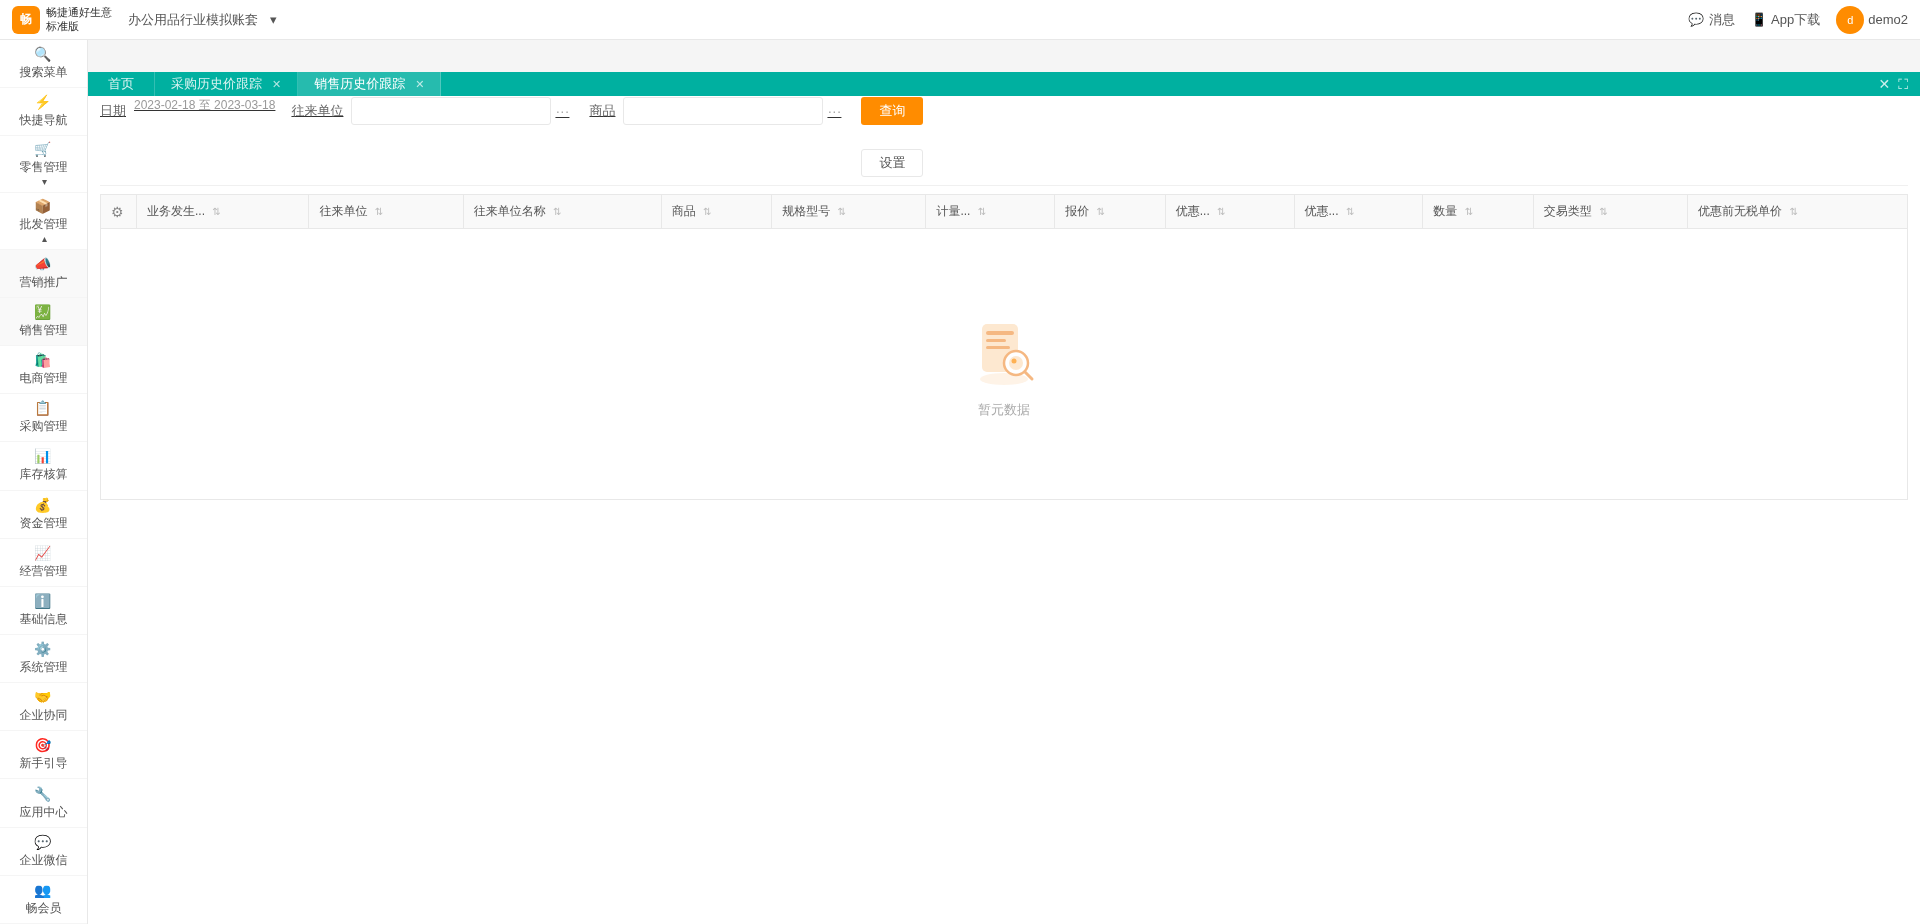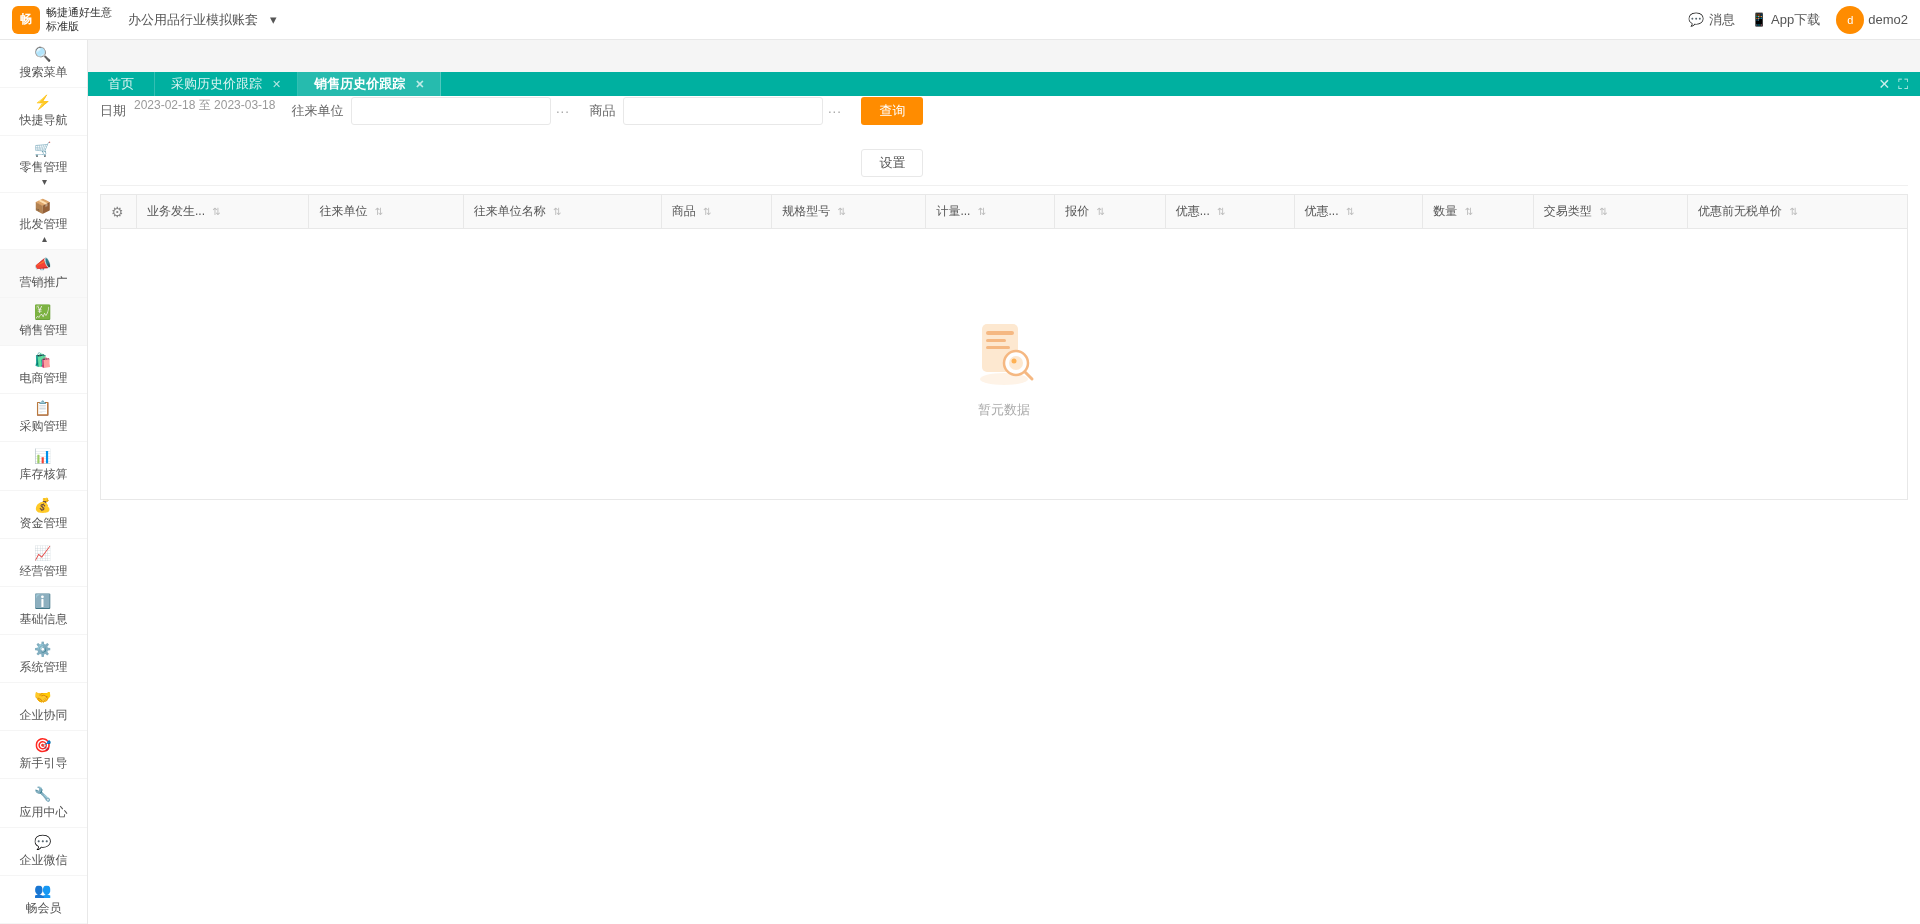--- a/index.html
+++ b/index.html
@@ -40,21 +40,21 @@
     .tabbar {
       position: fixed; top: 40px; left: 88px; right: 0; height: 24px;
       background: #00b0a0; display: flex; align-items: stretch; z-index: 80; margin-top: 32px;
     }
     .tab {
       display: flex; align-items: center; padding: 0 16px; gap: 6px;
       cursor: pointer; font-size: 13px; color: rgba(255,255,255,0.85);
       border-right: 1px solid rgba(255,255,255,0.2);
       white-space: nowrap;
     }
-    .tab.active { background: rgba(255,255,255,0.15); color: #fff; font-weight: 700; }
+    .tab.active { background: rgba(255,255,255,0.15); color: #fff; font-weight: 400; }
     .tab:first-child { padding: 0 20px; }
     .tab-close { font-size: 11px; color: rgba(255,255,255,0.7); margin-left: 4px; cursor: pointer; }
     .tabbar-actions { margin-left: auto; display: flex; align-items: center; padding: 0 12px; gap: 8px; }
     .tabbar-btn { color: rgba(255,255,255,0.8); cursor: pointer; font-size: 14px; }
 
     
     .main-content {
       position: fixed; top: 76px; left: 88px; right: 0; bottom: 0;
       background: #f5f5f5; overflow-y: auto;
     }
@@ -70,21 +70,21 @@
     .page-action-btn { display: flex; align-items: center; gap: 4px; color: #555; font-size: 13px; cursor: pointer; }
     .checkbox-label { display: flex; align-items: center; gap: 4px; color: #555; font-size: 13px; cursor: pointer; }
     .checkbox-checked { width: 14px; height: 14px; background: #00b0a0; border-radius: 2px; display: flex; align-items: center; justify-content: center; color: #fff; font-size: 10px; }
 
     
     .filter-bar {
       display: flex; align-items: flex-start; gap: 16px; padding: 8px 0;
       border-top: 1px solid #f0f0f0; border-bottom: 1px solid #f0f0f0; margin-bottom: 8px;
       flex-wrap: wrap;
     }
-    .filter-group { display: flex; align-items: flex-start; gap: 8px; }
+    .filter-group { display: flex; align-items: flex-start; gap: 8px; text-decoration: underline; }
     .filter-label { color: #666; font-size: 13px; line-height: 28px; white-space: nowrap; }
     .date-options { display: flex; align-items: center; gap: 6px; flex-wrap: wrap; }
     .date-btn {
       padding: 2px 8px; border-radius: 3px; cursor: pointer; font-size: 12px;
       color: #555; border: 1px solid transparent;
     }
     .date-btn.active { background: #ff8c00; color: #fff; border-color: #ff8c00; border-radius: 12px; padding: 2px 10px; }
     .date-range-text { font-size: 12px; color: #999; }
     .filter-input-wrapper { display: flex; align-items: center; }
     .filter-input {

